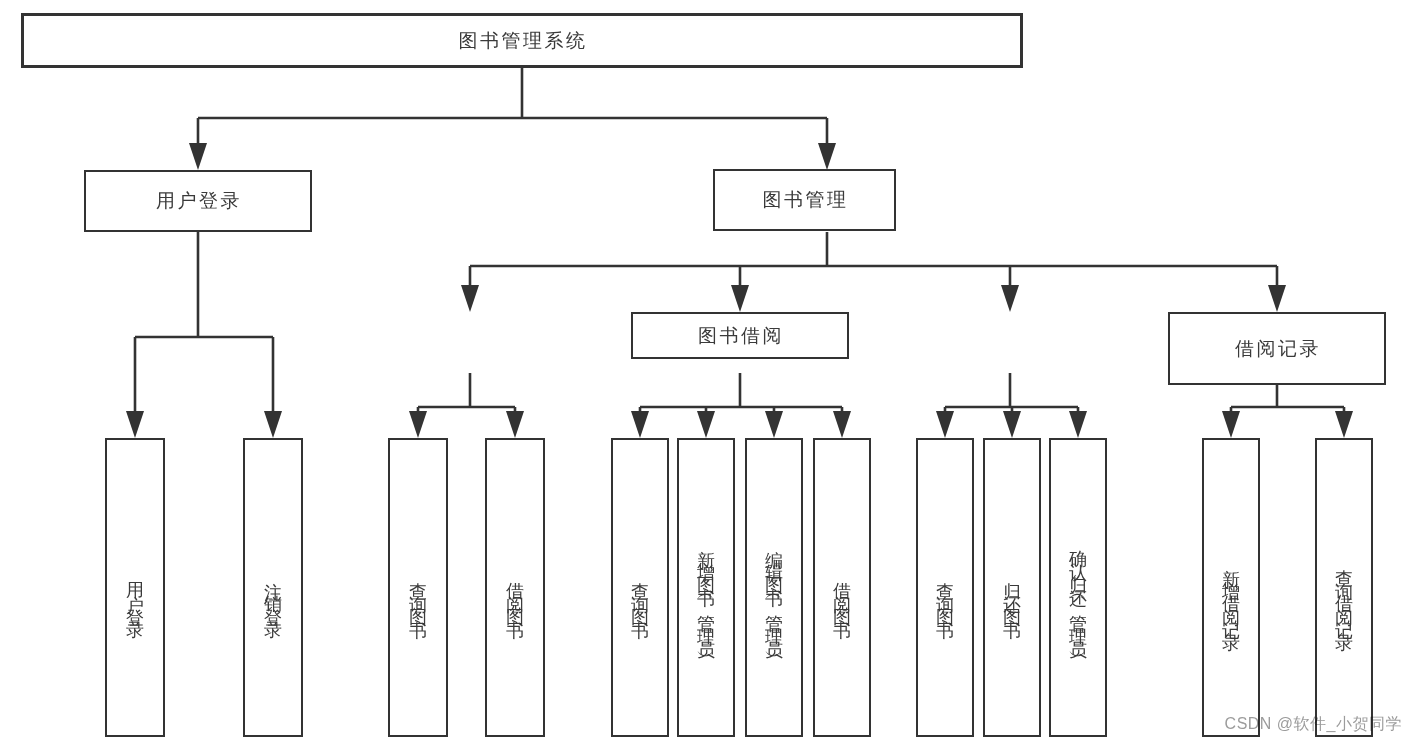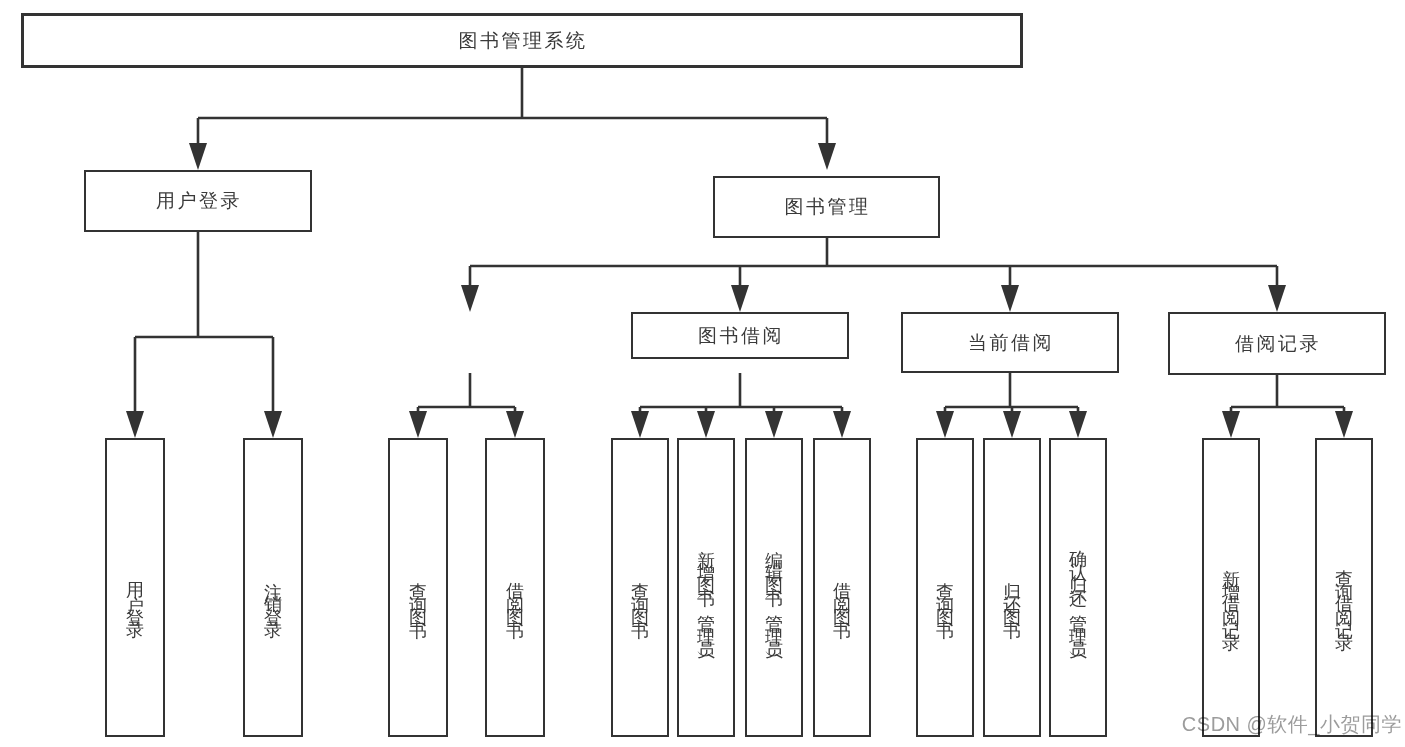--- a/index.html
+++ b/index.html
@@ -14,21 +14,21 @@
     color:#3a3a3a;
   }
   .root{border-width:3px;}
   .hbox{font-size:19px;letter-spacing:2.5px;white-space:nowrap;}
   .hbox span{transform:translateX(1px);}
   .vbox span{
     writing-mode:vertical-rl;text-orientation:mixed;
     font-size:18px;line-height:1;letter-spacing:13px;margin-bottom:-13px;white-space:nowrap;
   }
   .watermark{
-    position:absolute;z-index:5;top:711px;right:3px;font-size:20px;line-height:26px;
+    position:absolute;z-index:5;top:711px;right:3px;font-size:16px;line-height:26px;
     color:#9c9c9c;letter-spacing:0.5px;mix-blend-mode:multiply;white-space:nowrap;
   }
 </style>
 </head>
 <body>
 
 <div class="canvas">
 
   <svg class="wires" width="1405" height="747" viewBox="0 0 1405 747">
     <g stroke="#333333" stroke-width="2.6" fill="none">
@@ -70,31 +70,28 @@
     </g>
   </svg>
 
   <div class="box hbox root" style="left:21px;top:13px;width:1002px;height:55px">
     <span>图书管理系统</span>
   </div>
 
   <div class="box hbox" style="left:84px;top:170px;width:228px;height:62px">
     <span>用户登录</span>
   </div>
-  <div class="box hbox" style="left:713px;top:176px;width:227px;height:62px">
+  <div class="box hbox" style="left:713px;top:169px;width:183px;height:62px">
     <span>图书管理</span>
   </div>
 
   <div class="box hbox" style="left:631px;top:312px;width:218px;height:47px">
     <span>图书借阅</span>
   </div>
-  <div class="box hbox" style="left:901px;top:312px;width:218px;height:61px">
-    <span>当前借阅</span>
-  </div>
-  <div class="box hbox" style="left:1168px;top:312px;width:218px;height:63px">
+  <div class="box hbox" style="left:1168px;top:312px;width:218px;height:73px">
     <span>借阅记录</span>
   </div>
 
   <div class="box vbox" style="left:105px;top:438px;width:60px;height:299px">
     <span>用户登录</span>
   </div>
   <div class="box vbox" style="left:243px;top:438px;width:60px;height:299px">
     <span>注销登录</span>
   </div>
 

